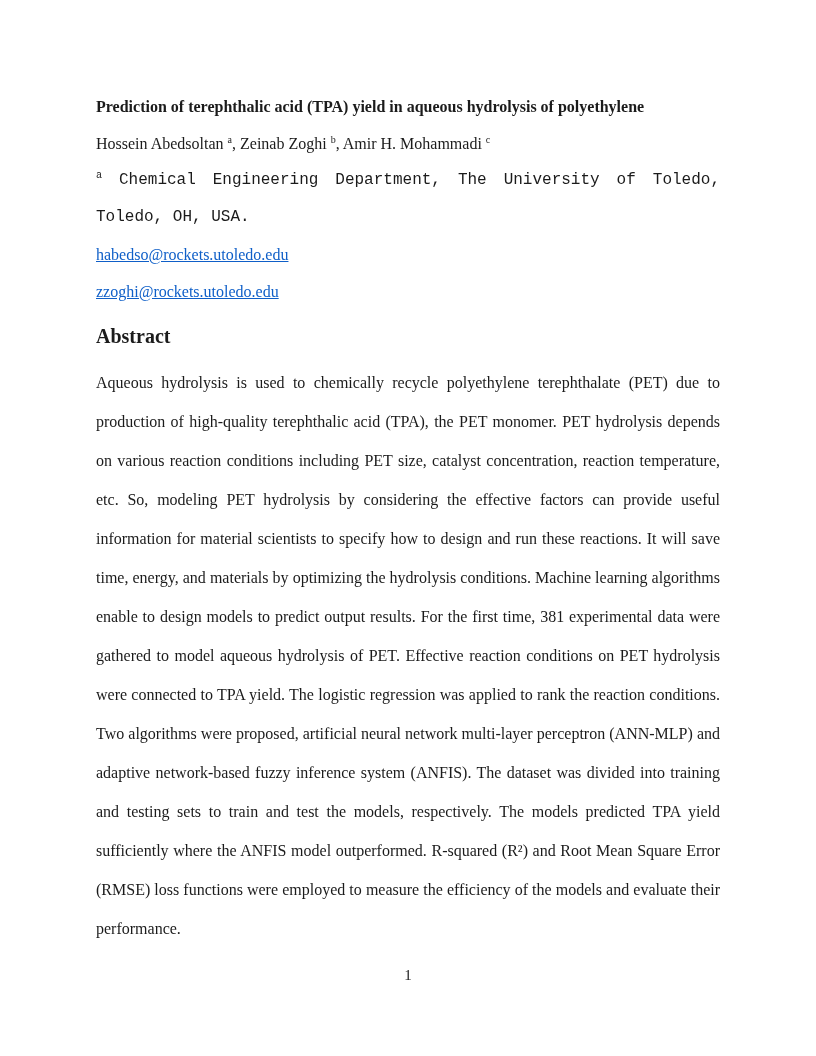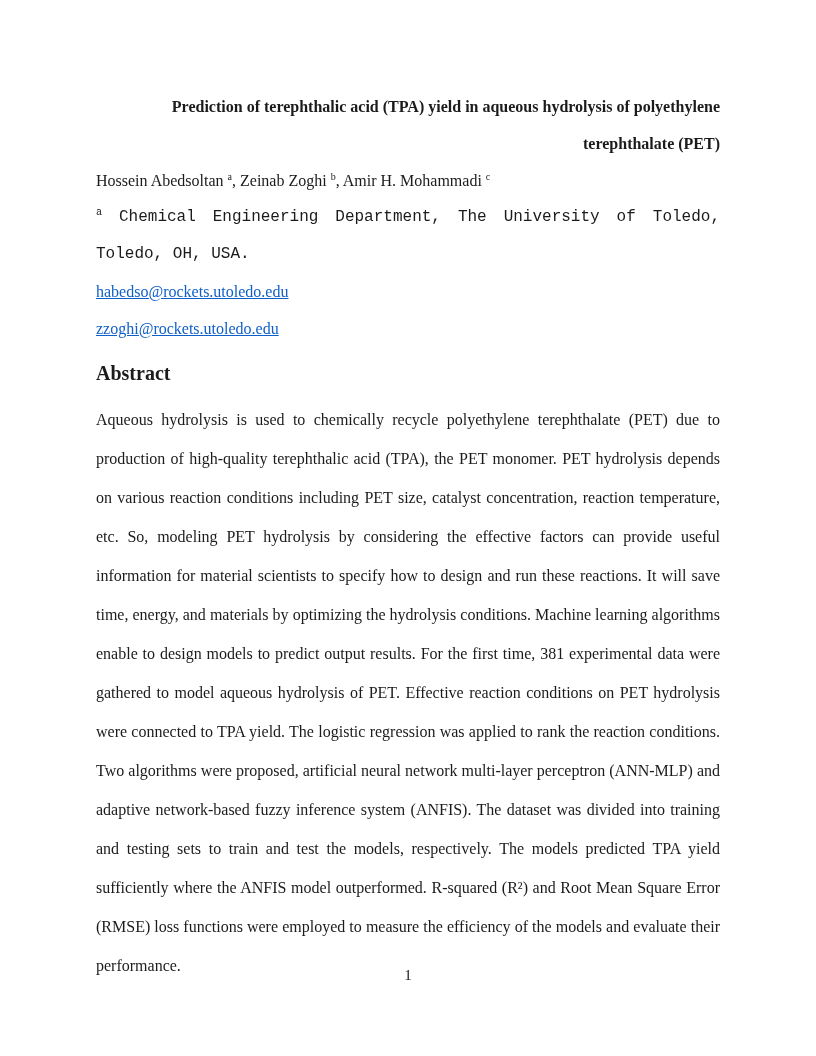--- a/index.html
+++ b/index.html
@@ -19,21 +19,21 @@
     height: 1056px;
     padding: 88px 96px 0 96px;
     font-family: "Liberation Serif", "DejaVu Serif", serif;
     font-size: 16px;
     line-height: 37px;
     color: #1b1b1b;
   }
   p { margin: 0; }
   .title-block {
     font-weight: bold;
-    text-align: right;
+    text-align: left;
   }
   .center { text-align: left; }
   .justify { text-align: justify; font-family: Liberation Mono, monospace; }
   .sup {
     font-size: 10px;
     line-height: 0;
     position: relative;
     top: -6px;
   }
   a.email {
@@ -67,21 +67,20 @@
     line-height: 20px;
   }
 </style>
 </head>
 <body>
 
 <div class="page">
 
   <div class="title-block">
     <div>Prediction of terephthalic acid (TPA) yield in aqueous hydrolysis of polyethylene</div>
-    <div>terephthalate (PET)</div>
   </div>
 
   <p class="center"><span>Hossein Abedsoltan </span><span class="sup">a</span><span>, </span><span>Zeinab Zoghi </span><span class="sup">b</span><span>, </span><span>Amir H. Mohammadi </span><span class="sup">c</span></p>
 
   <p class="justify"><span class="sup">a</span><span> Chemical Engineering Department, The University of Toledo, Toledo, OH, USA.</span></p>
 
   <p><a class="email">habedso@rockets.utoledo.edu</a></p>
 
 
   <p><a class="email">zzoghi@rockets.utoledo.edu</a></p>

